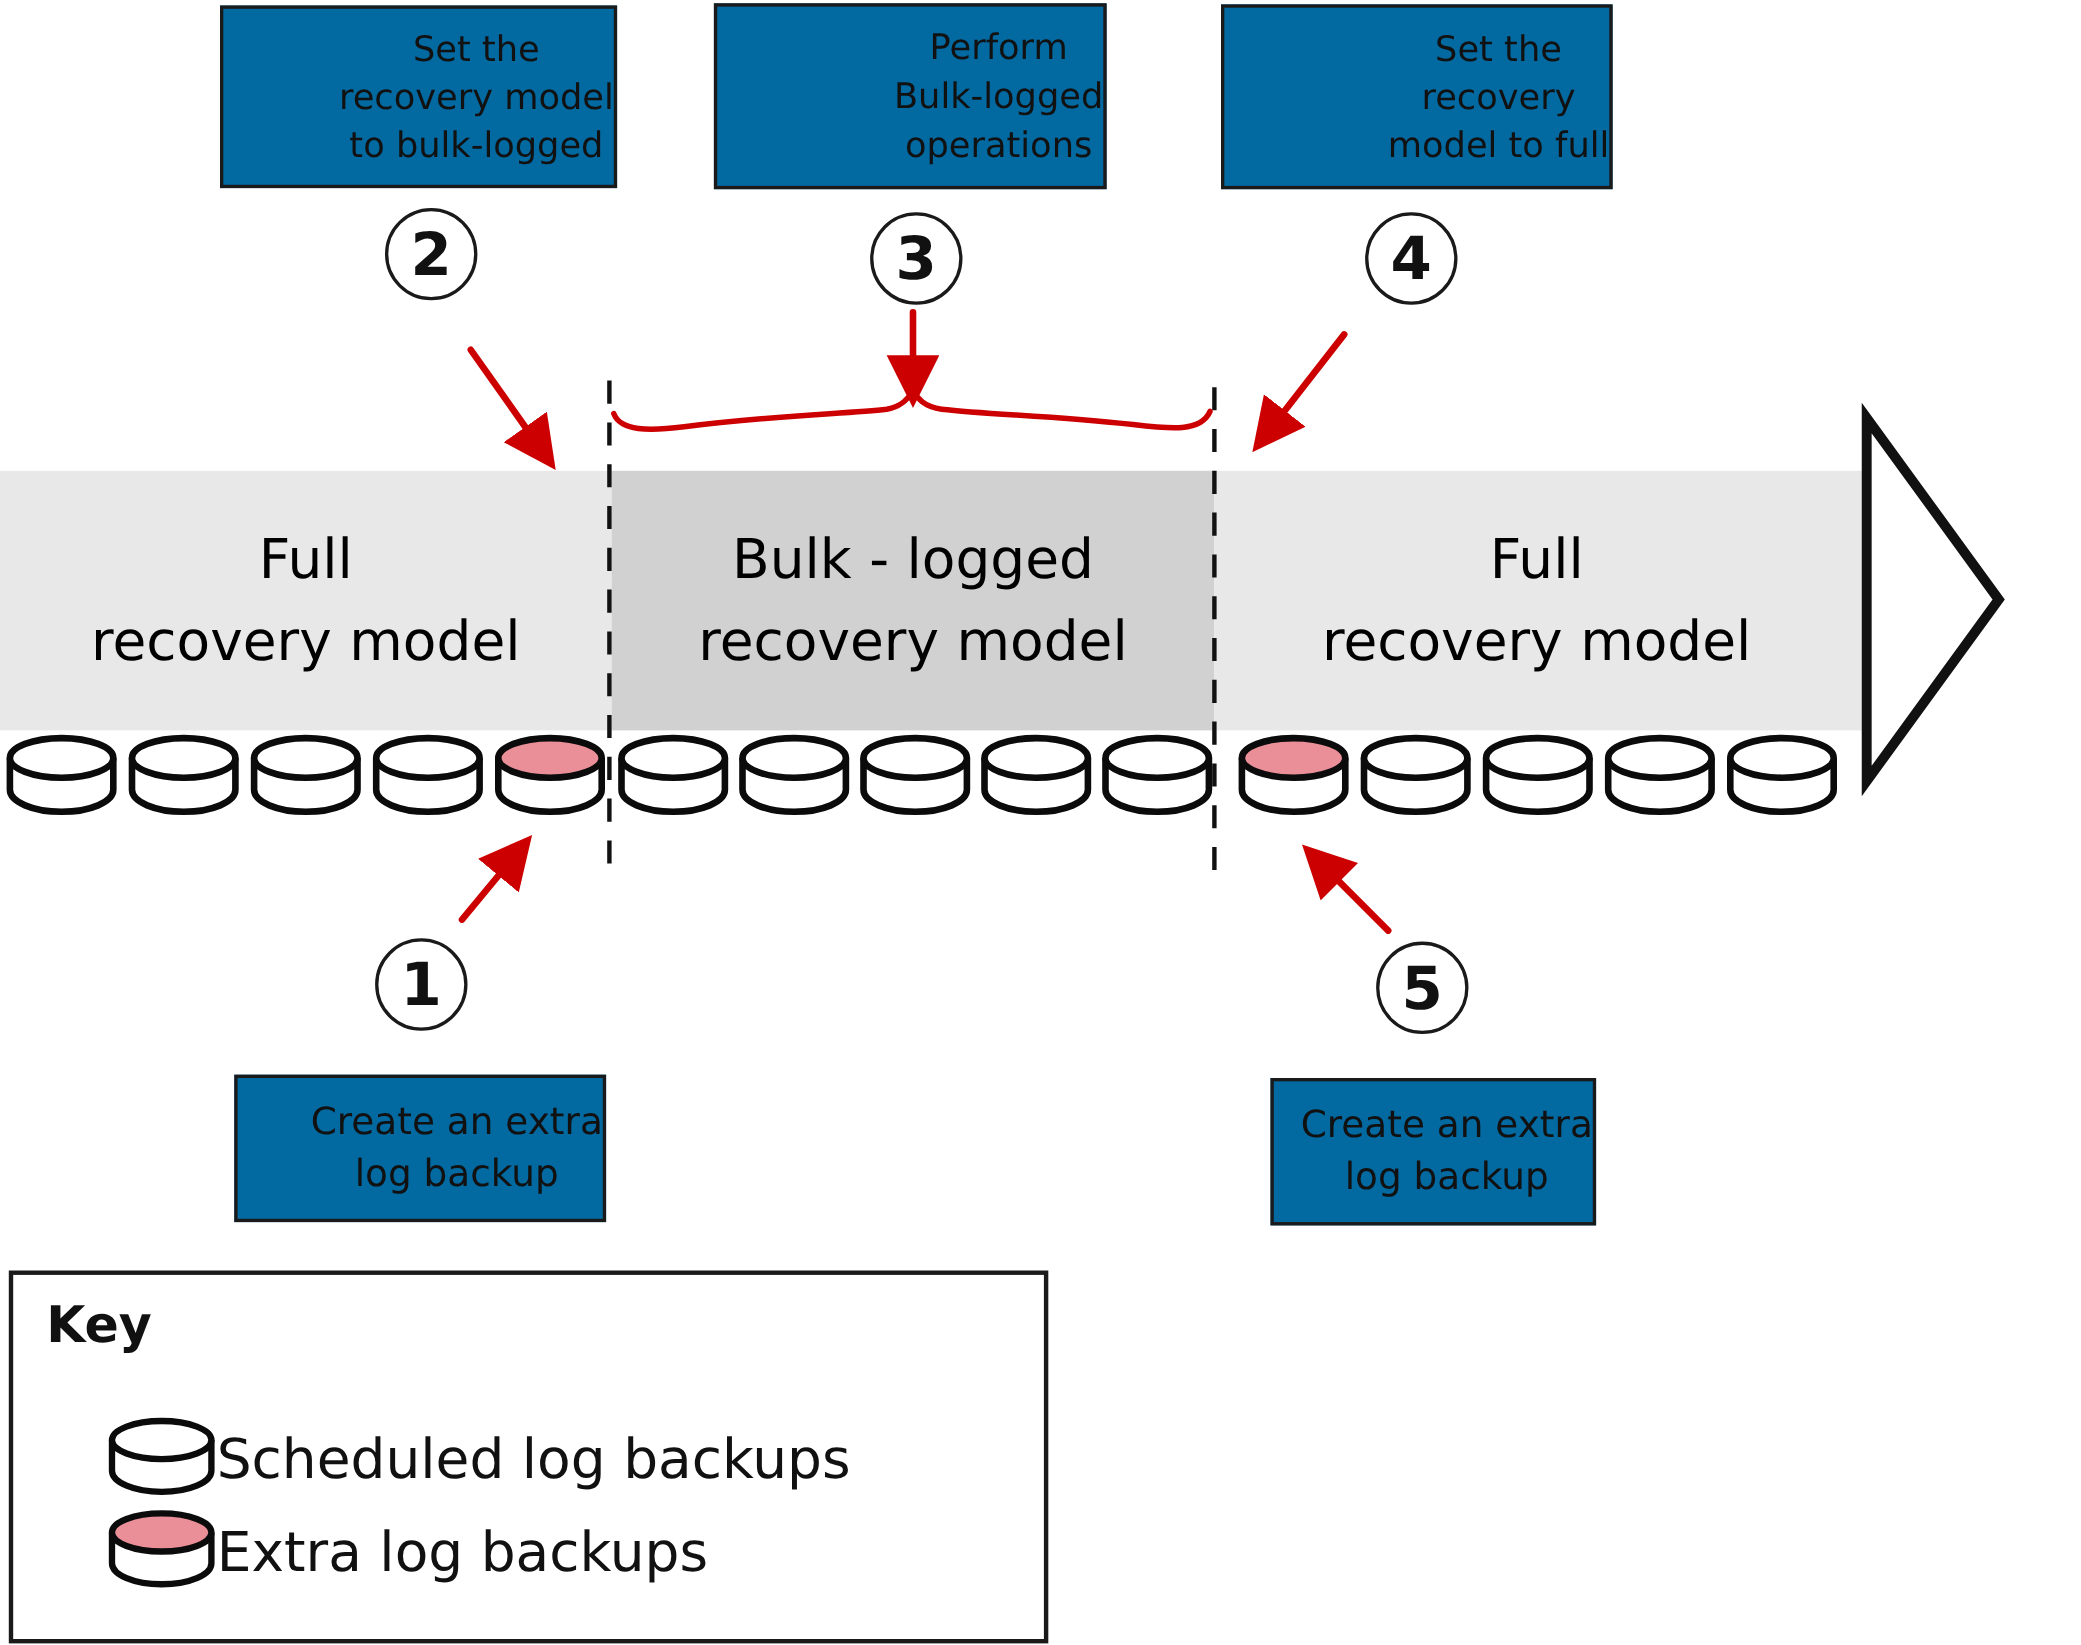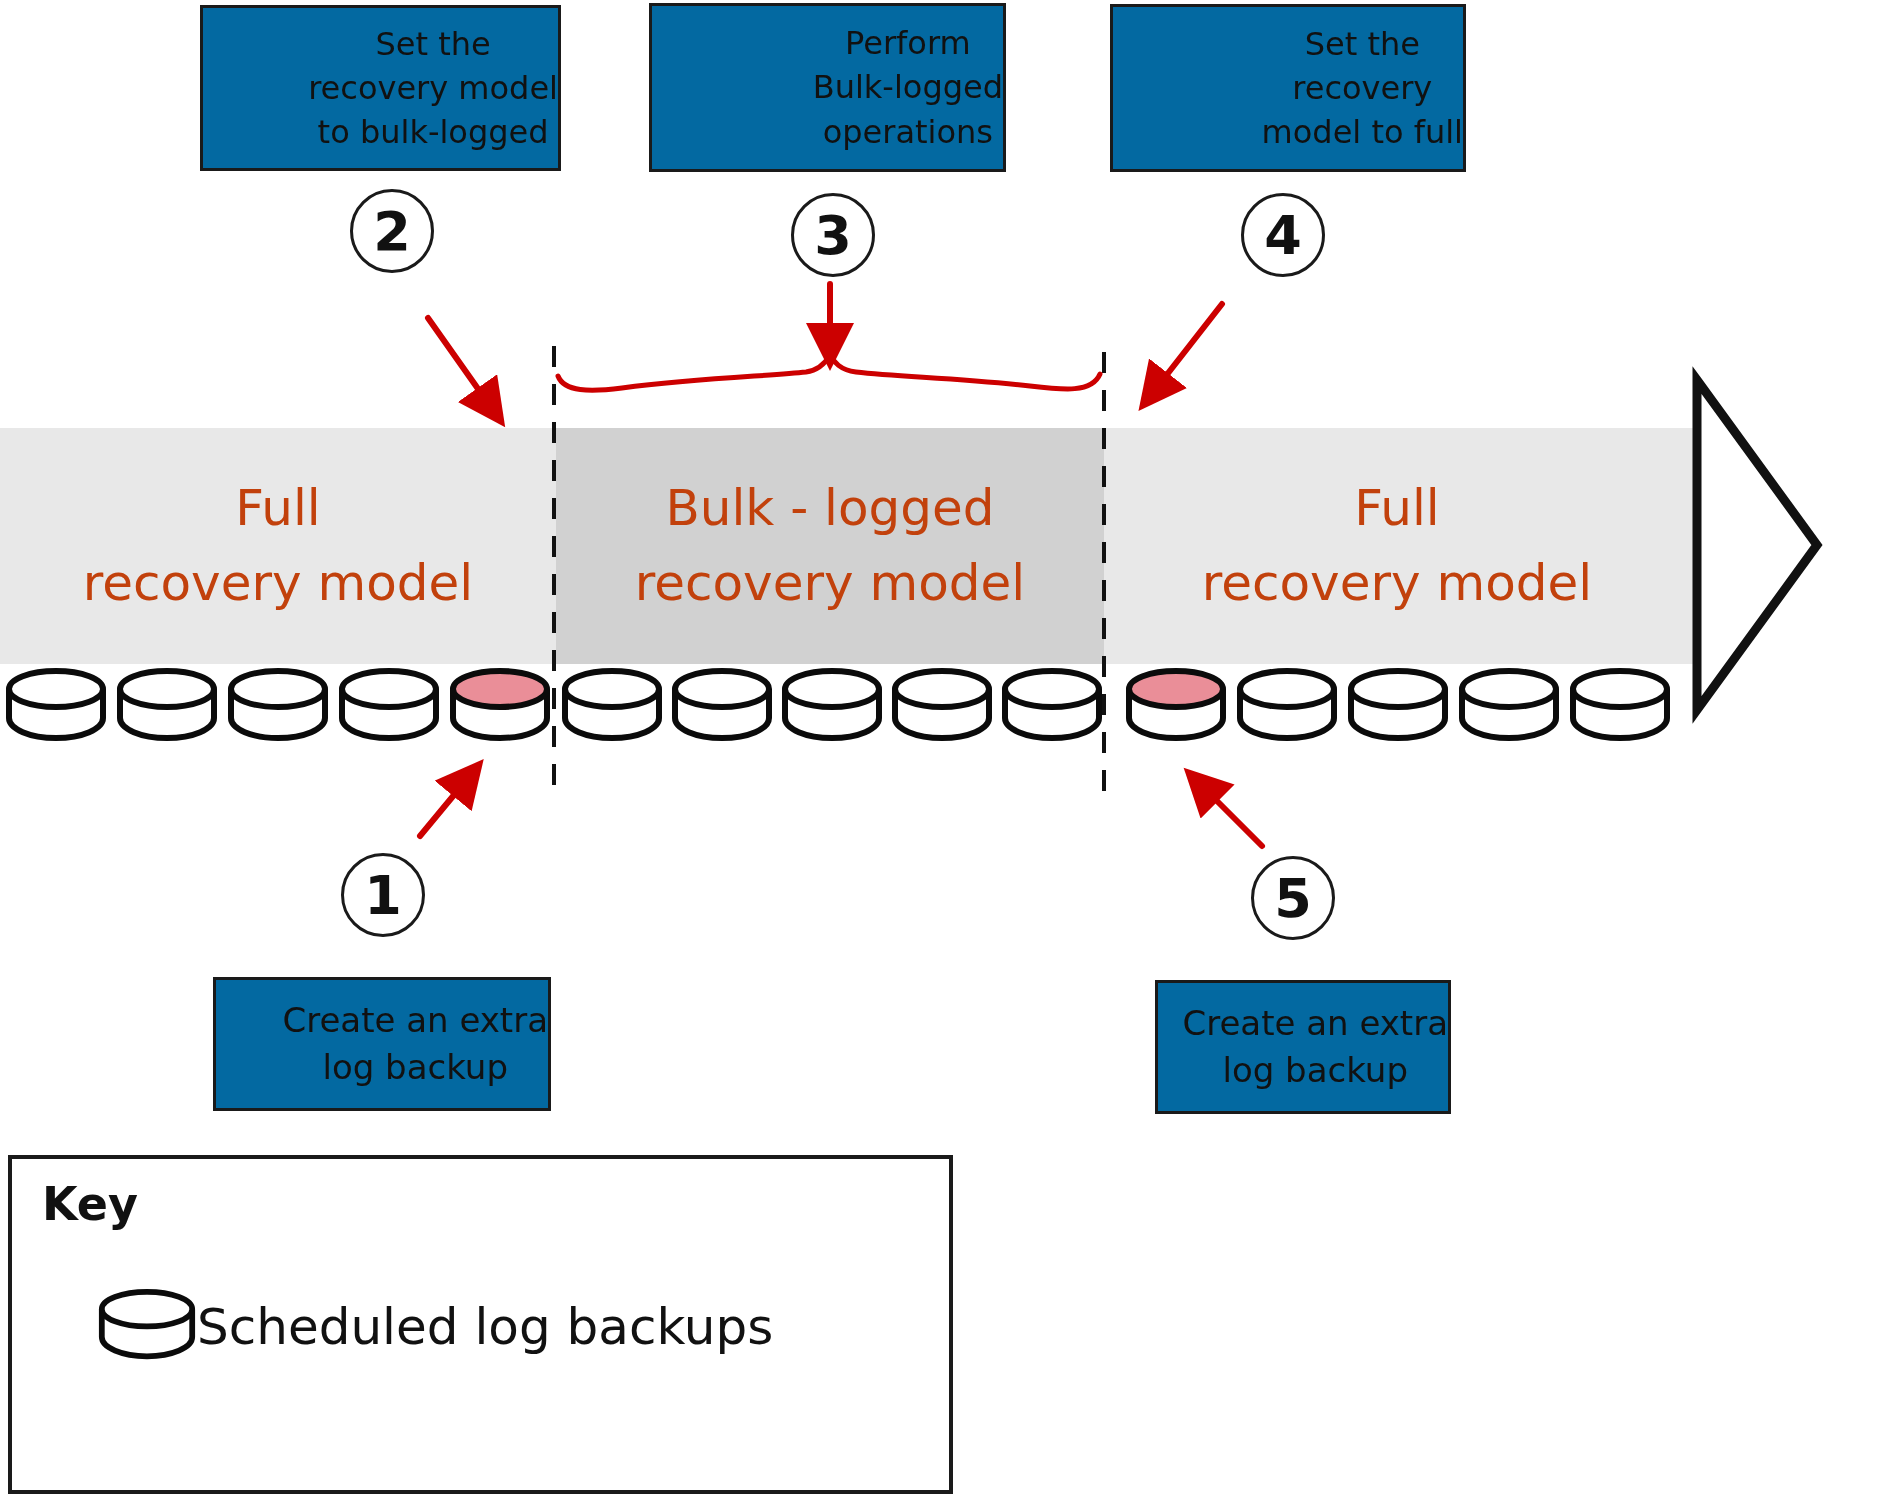--- a/index.html
+++ b/index.html
@@ -5,21 +5,21 @@
   html,body{margin:0;padding:0;background:#ffffff;}
   #stage{
     position:relative;width:1892px;height:1495px;overflow:hidden;
     font-family:"DejaVu Sans",sans-serif;color:#111;background:#fff;
   }
   
   .band{position:absolute;top:428px;height:236px;background:var(--band-light,#e8e8e8);}
   .band.dark{background:var(--band-dark,#d1d1d1);}
   .band-label{
     position:absolute;top:428px;height:236px;display:flex;align-items:center;justify-content:center;
-    text-align:center;white-space:pre-line;font-size:50px;line-height:1.5;color:#c2410c;z-index:3;
+    text-align:center;white-space:pre-line;font-size:50px;line-height:1.5;color:#000000;z-index:3;
   }
   
   .callout{
     position:absolute;background:#0369a1;border:3px solid #1a1a1a;z-index:5;
     display:flex;align-items:center;justify-content:flex-end;text-align:center;
     white-space:pre-line;font-size:32px;line-height:1.38;
   }
   
   .badge{
     position:absolute;width:78px;height:78px;border:3px solid #1a1a1a;border-radius:50%;
@@ -193,15 +193,22 @@
 
   <div id="key-box">
     <div id="key-title">Key</div>
     <div class="key-item" style="top:128px;">
       <span><svg viewBox="0 0 104 80" class="cyl scheduled" style="width: 100px; height: 77px;">
             <path d="M5,23 L5,52 A47,20 0 0 0 99,52 L99,23" class="cbody"></path>
             <ellipse cx="52" cy="23" rx="47" ry="18" class="ctop"></ellipse>
           </svg></span>
       <span class="key-item-label">Scheduled log backups</span>
     </div>
+    <div class="key-item" style="top:212px;">
+      <span><svg viewBox="0 0 104 80" class="cyl extra" style="width: 100px; height: 77px;">
+            <path d="M5,23 L5,52 A47,20 0 0 0 99,52 L99,23" class="cbody"></path>
+            <ellipse cx="52" cy="23" rx="47" ry="18" class="ctop"></ellipse>
+          </svg></span>
+      <span class="key-item-label">Extra log backups</span>
+    </div>
   </div>
 
 </div>
 
 </body></html>

